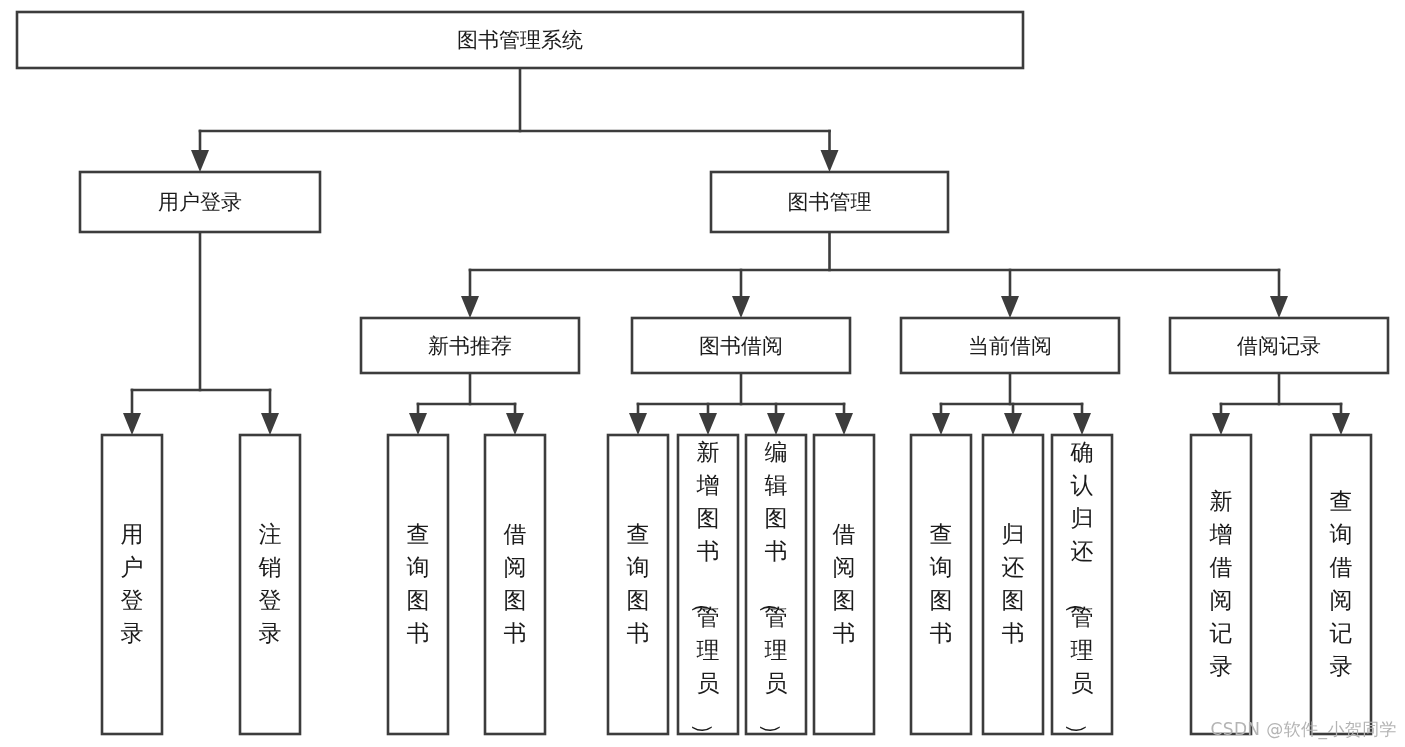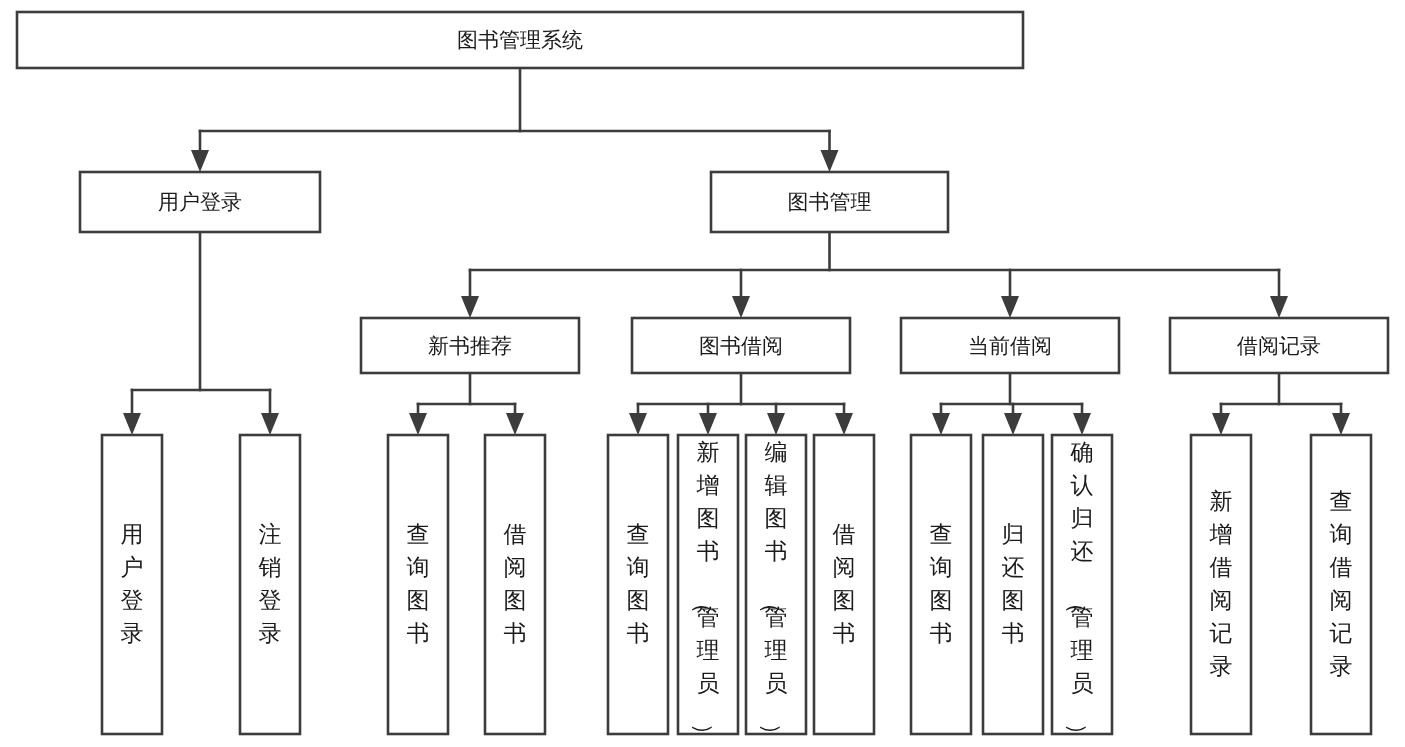--- a/index.html
+++ b/index.html
@@ -198,13 +198,14 @@
         <g>
           <rect x="1191" y="435" width="60" height="299" class="node-box"></rect>
           <text x="1221" y="0" class="node-label v-label"><tspan x="1221" y="502">新</tspan><tspan x="1221" y="535">增</tspan><tspan x="1221" y="568">借</tspan><tspan x="1221" y="601">阅</tspan><tspan x="1221" y="634">记</tspan><tspan x="1221" y="667">录</tspan></text>
         </g>
         <g>
           <rect x="1311" y="435" width="60" height="299" class="node-box"></rect>
           <text x="1341" y="0" class="node-label v-label"><tspan x="1341" y="502">查</tspan><tspan x="1341" y="535">询</tspan><tspan x="1341" y="568">借</tspan><tspan x="1341" y="601">阅</tspan><tspan x="1341" y="634">记</tspan><tspan x="1341" y="667">录</tspan></text>
         </g>
       </g>
     </svg>
+  <div class="watermark">CSDN @软件_小贺同学</div>
 </div>
 
 </body></html>

